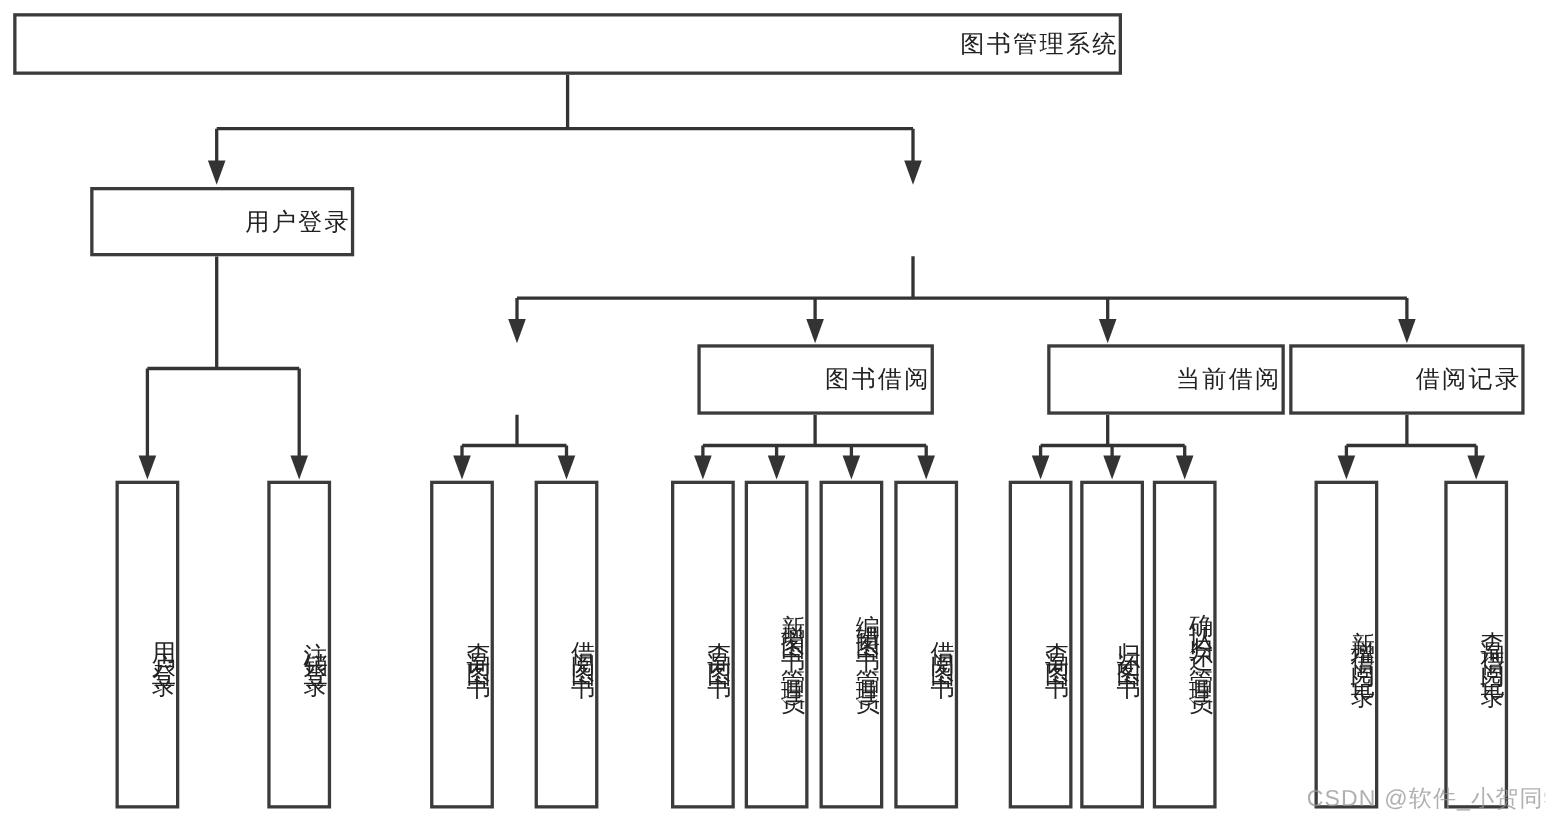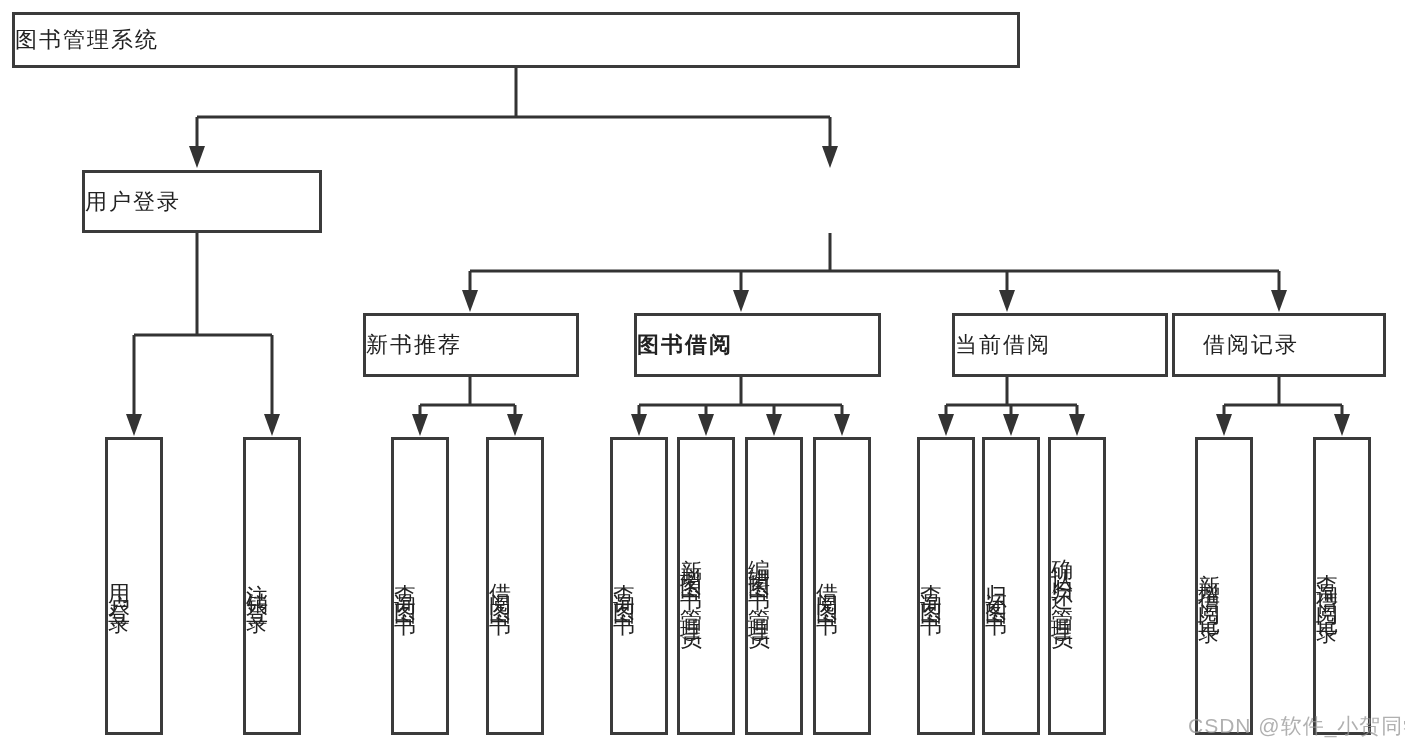--- a/index.html
+++ b/index.html
@@ -26,21 +26,21 @@
     fill: none;
   }
   svg.connectors polygon { fill: #333333; }
 
   .box {
     position: absolute;
     background: #ffffff;
     border: 3px solid #3b3b3b;
     display: flex;
     align-items: center;
-    justify-content: flex-start;
+    justify-content: flex-end;
     color: #222222;
     z-index: 2;
   }
 
   .hlabel {
     font-size: 22px;
     letter-spacing: 2px;
     white-space: nowrap;
   }
 
@@ -52,21 +52,21 @@
     line-height: 1;
     white-space: nowrap;
   }
 
   
   .n-root        { left: 12px;   top: 12px;  width: 1008px; height: 56px; }
   .n-user-login  { left: 82px;   top: 170px; width: 240px;  height: 63px; }
   .n-book-mgmt   { left: 712px;  top: 170px; width: 235px;  height: 63px; }
 
   .n-new-books   { left: 363px;  top: 313px; width: 216px;  height: 64px; }
-  .n-book-borrow { left: 634px;  top: 313px; width: 247px;  height: 64px; font-weight: bold; }
+  .n-book-borrow { left: 634px;  top: 313px; width: 215px;  height: 64px; }
   .n-cur-borrow  { left: 952px;  top: 313px; width: 216px;  height: 64px; }
   .n-records     { left: 1172px; top: 313px; width: 214px;  height: 64px; padding-left: 28px; }
 
   .leaf { top: 437px; height: 298px; width: 58px; }
   .n-login-leaf   { left: 105px; }
   .n-logout-leaf  { left: 243px; }
   .n-nb-query     { left: 391px; }
   .n-nb-borrow    { left: 486px; }
   .n-bb-query     { left: 610px; }
   .n-bb-add       { left: 677px; }
@@ -145,23 +145,20 @@
   </svg>
 
   <div class="box n-root">
     <span class="hlabel">图书管理系统</span>
   </div>
 
   <div class="box n-user-login">
     <span class="hlabel">用户登录</span>
   </div>
 
-  <div class="box n-new-books">
-    <span class="hlabel">新书推荐</span>
-  </div>
   <div class="box n-book-borrow">
     <span class="hlabel">图书借阅</span>
   </div>
   <div class="box n-cur-borrow">
     <span class="hlabel">当前借阅</span>
   </div>
   <div class="box n-records">
     <span class="hlabel">借阅记录</span>
   </div>
 

